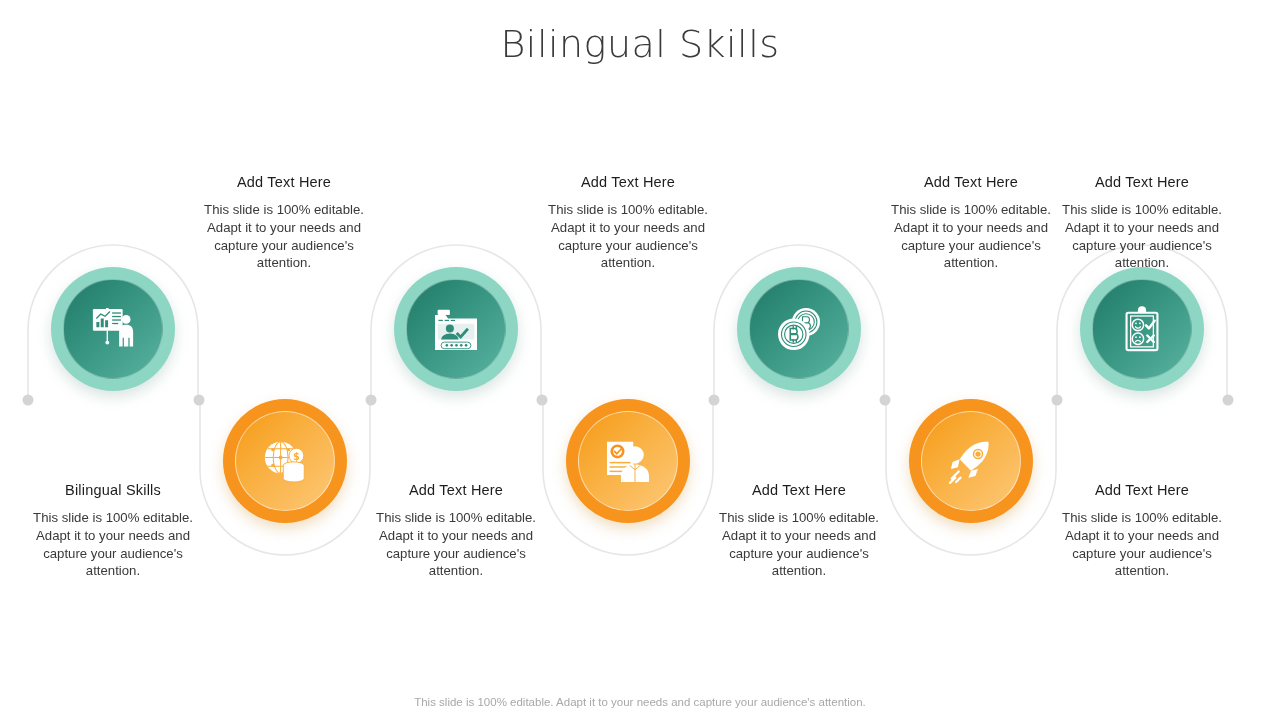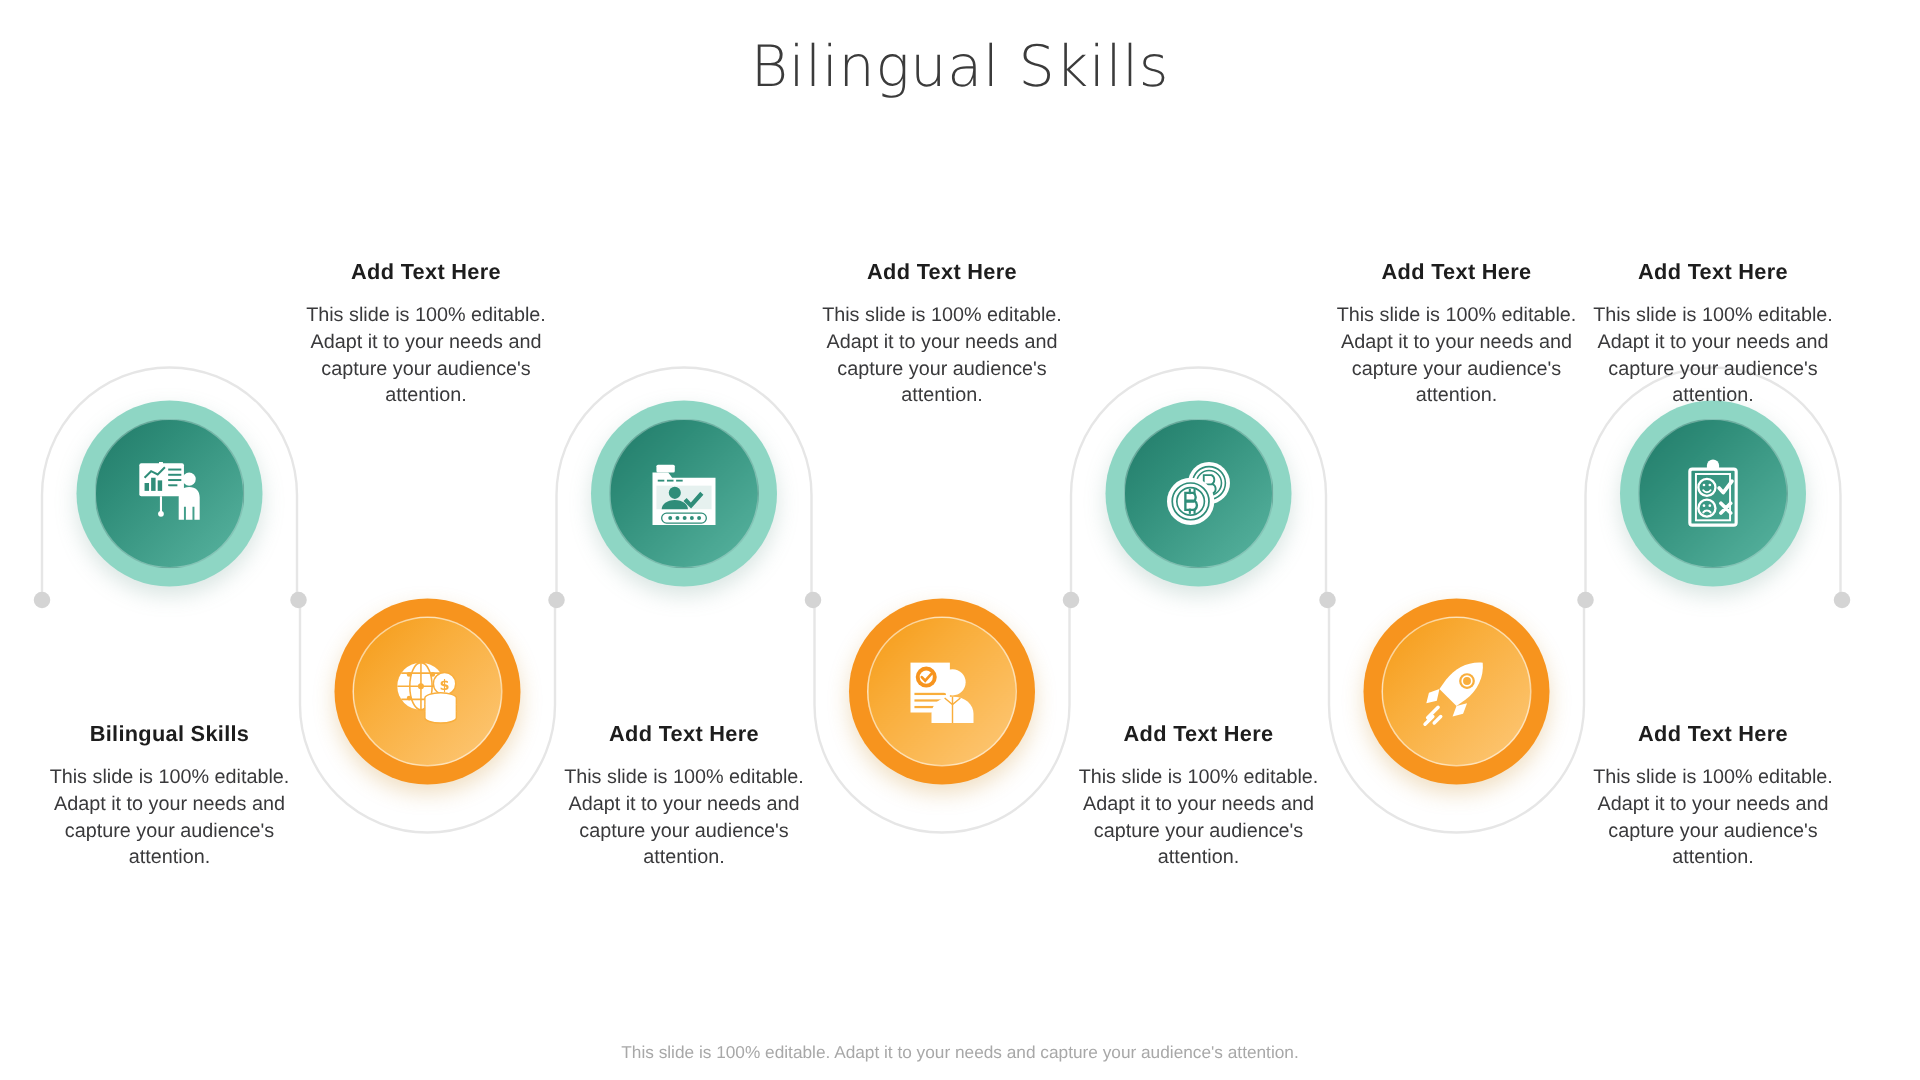--- a/index.html
+++ b/index.html
@@ -89,21 +89,21 @@
   .node-inner svg { display: block; }
 
   
   .txt {
     position: absolute;
     width: 186px;
     text-align: center;
   }
   .txt .hd {
     font-size: 14.5px;
-    font-weight: bold;
+    font-weight: normal;
     color: #1d1d1d;
     line-height: 18px;
     margin: 0 0 10px 0;
     letter-spacing: 0.2px;
     text-align: center;
   }
   .txt .bd {
     font-size: 13.2px;
     color: #39393b;
     line-height: 17.8px;

